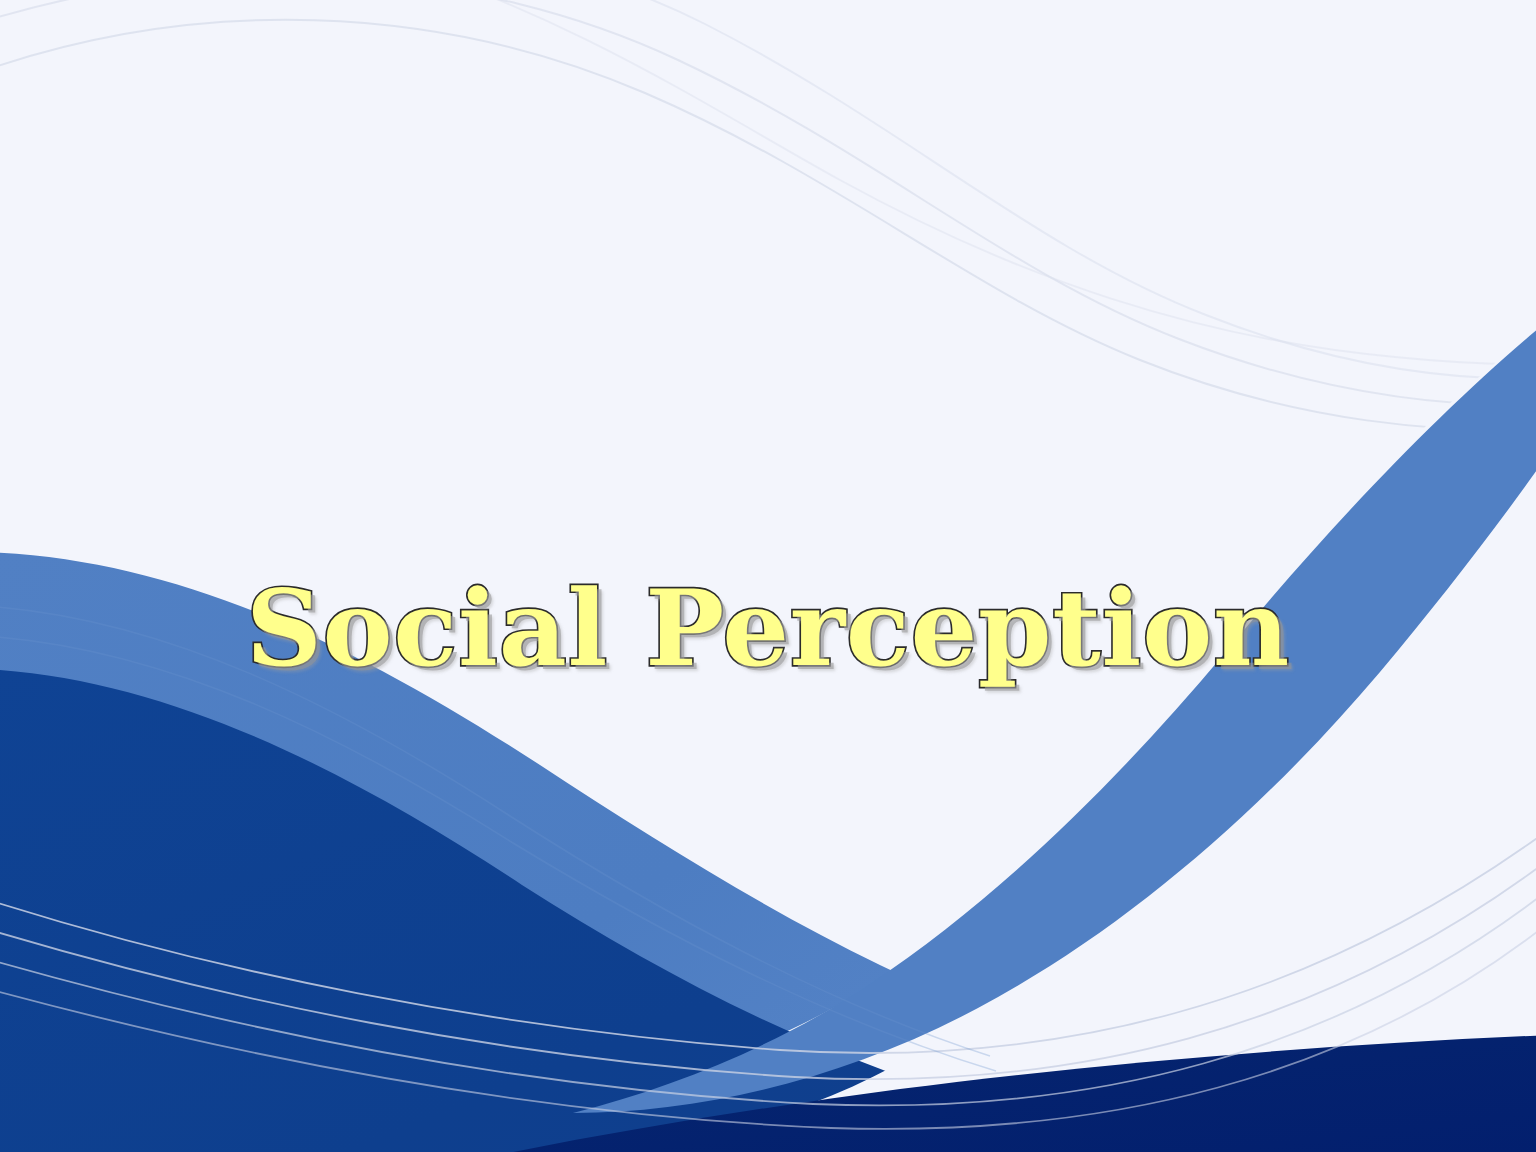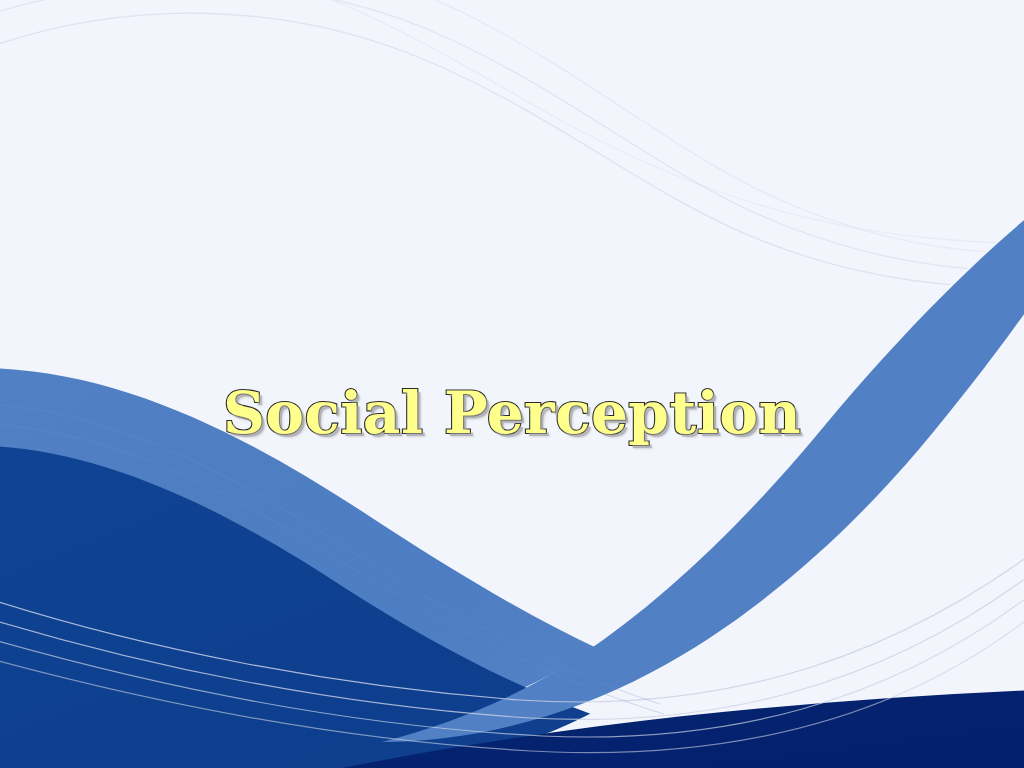--- a/index.html
+++ b/index.html
@@ -41,21 +41,21 @@
   }
 
   #slide-title {
     position: absolute;
     left: 0;
     right: 0;
     top: 340px;
     text-align: center;
     font-family: "DejaVu Serif", "Liberation Serif", serif;
     font-weight: bold;
-    font-size: 58px;
+    font-size: 70px;
     line-height: 1.0;
     letter-spacing: 0.5px;
     color: #ffff8c;
     white-space: nowrap;
     -webkit-text-stroke: 2.2px #2b2b2b;
     paint-order: stroke fill;
     text-shadow:
        3px 3px 0 rgba(150,150,150,0.55),
        4px 4px 2px rgba(160,160,160,0.35);
     pointer-events: auto;

